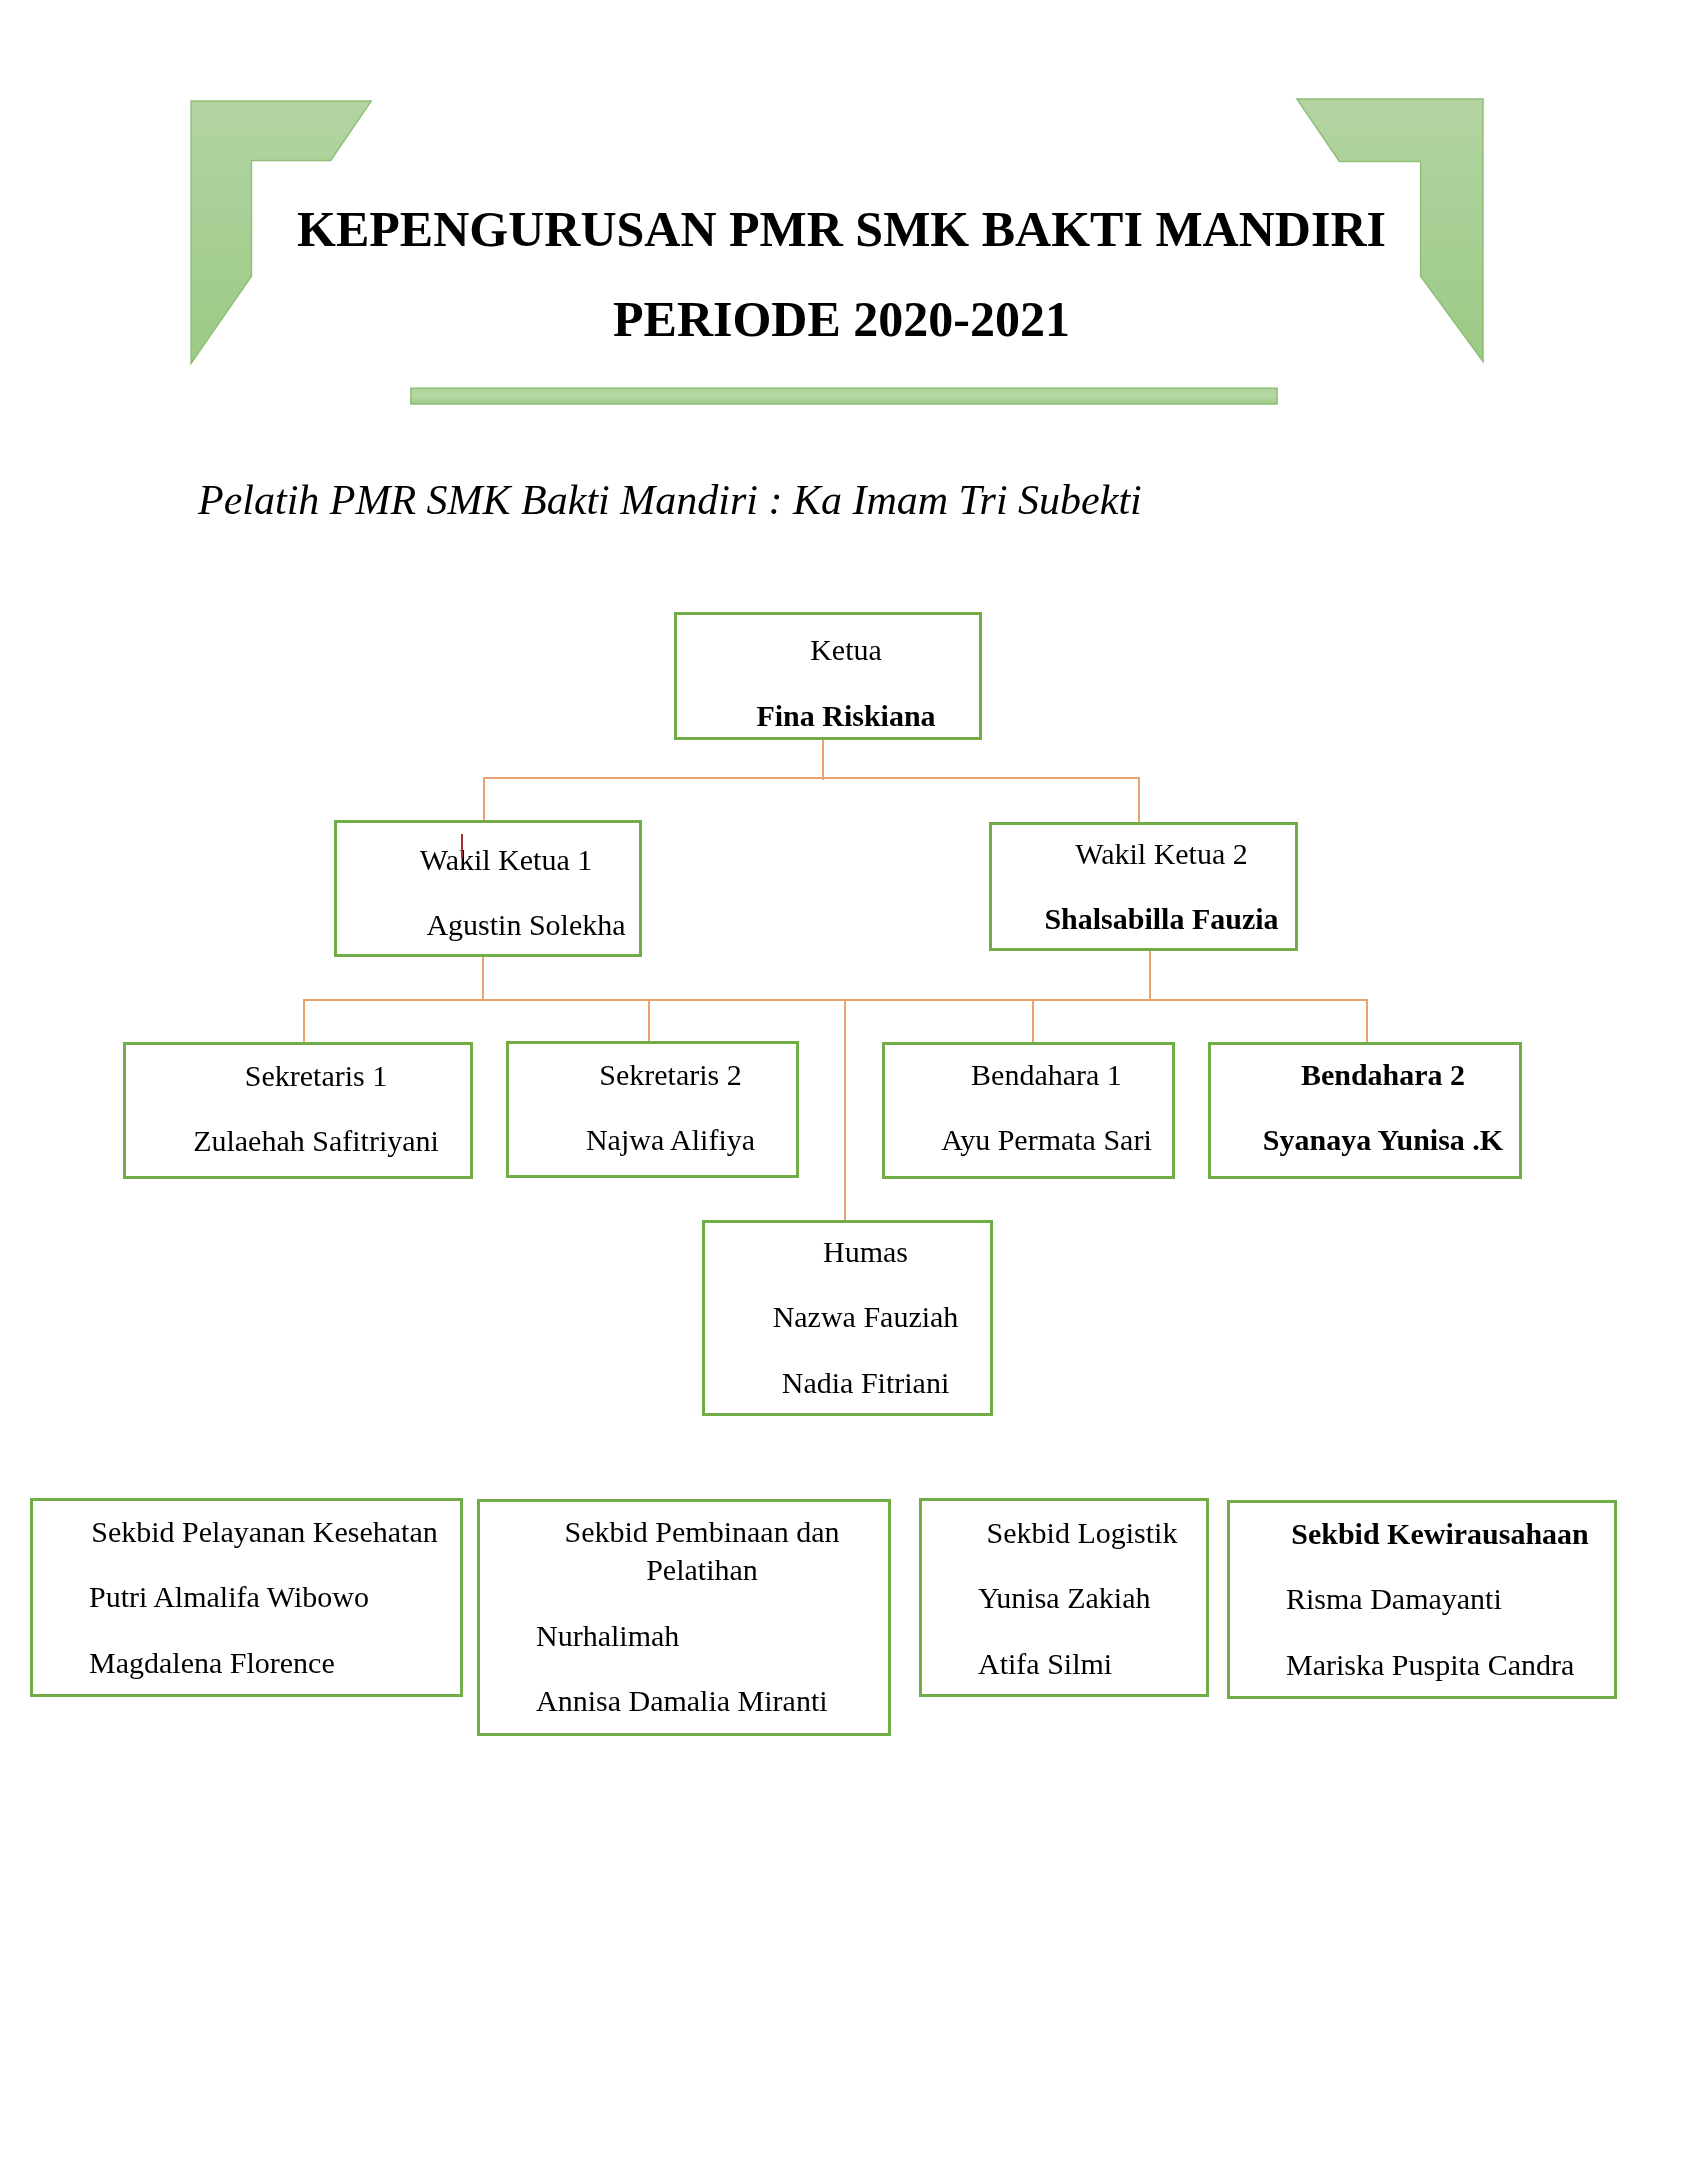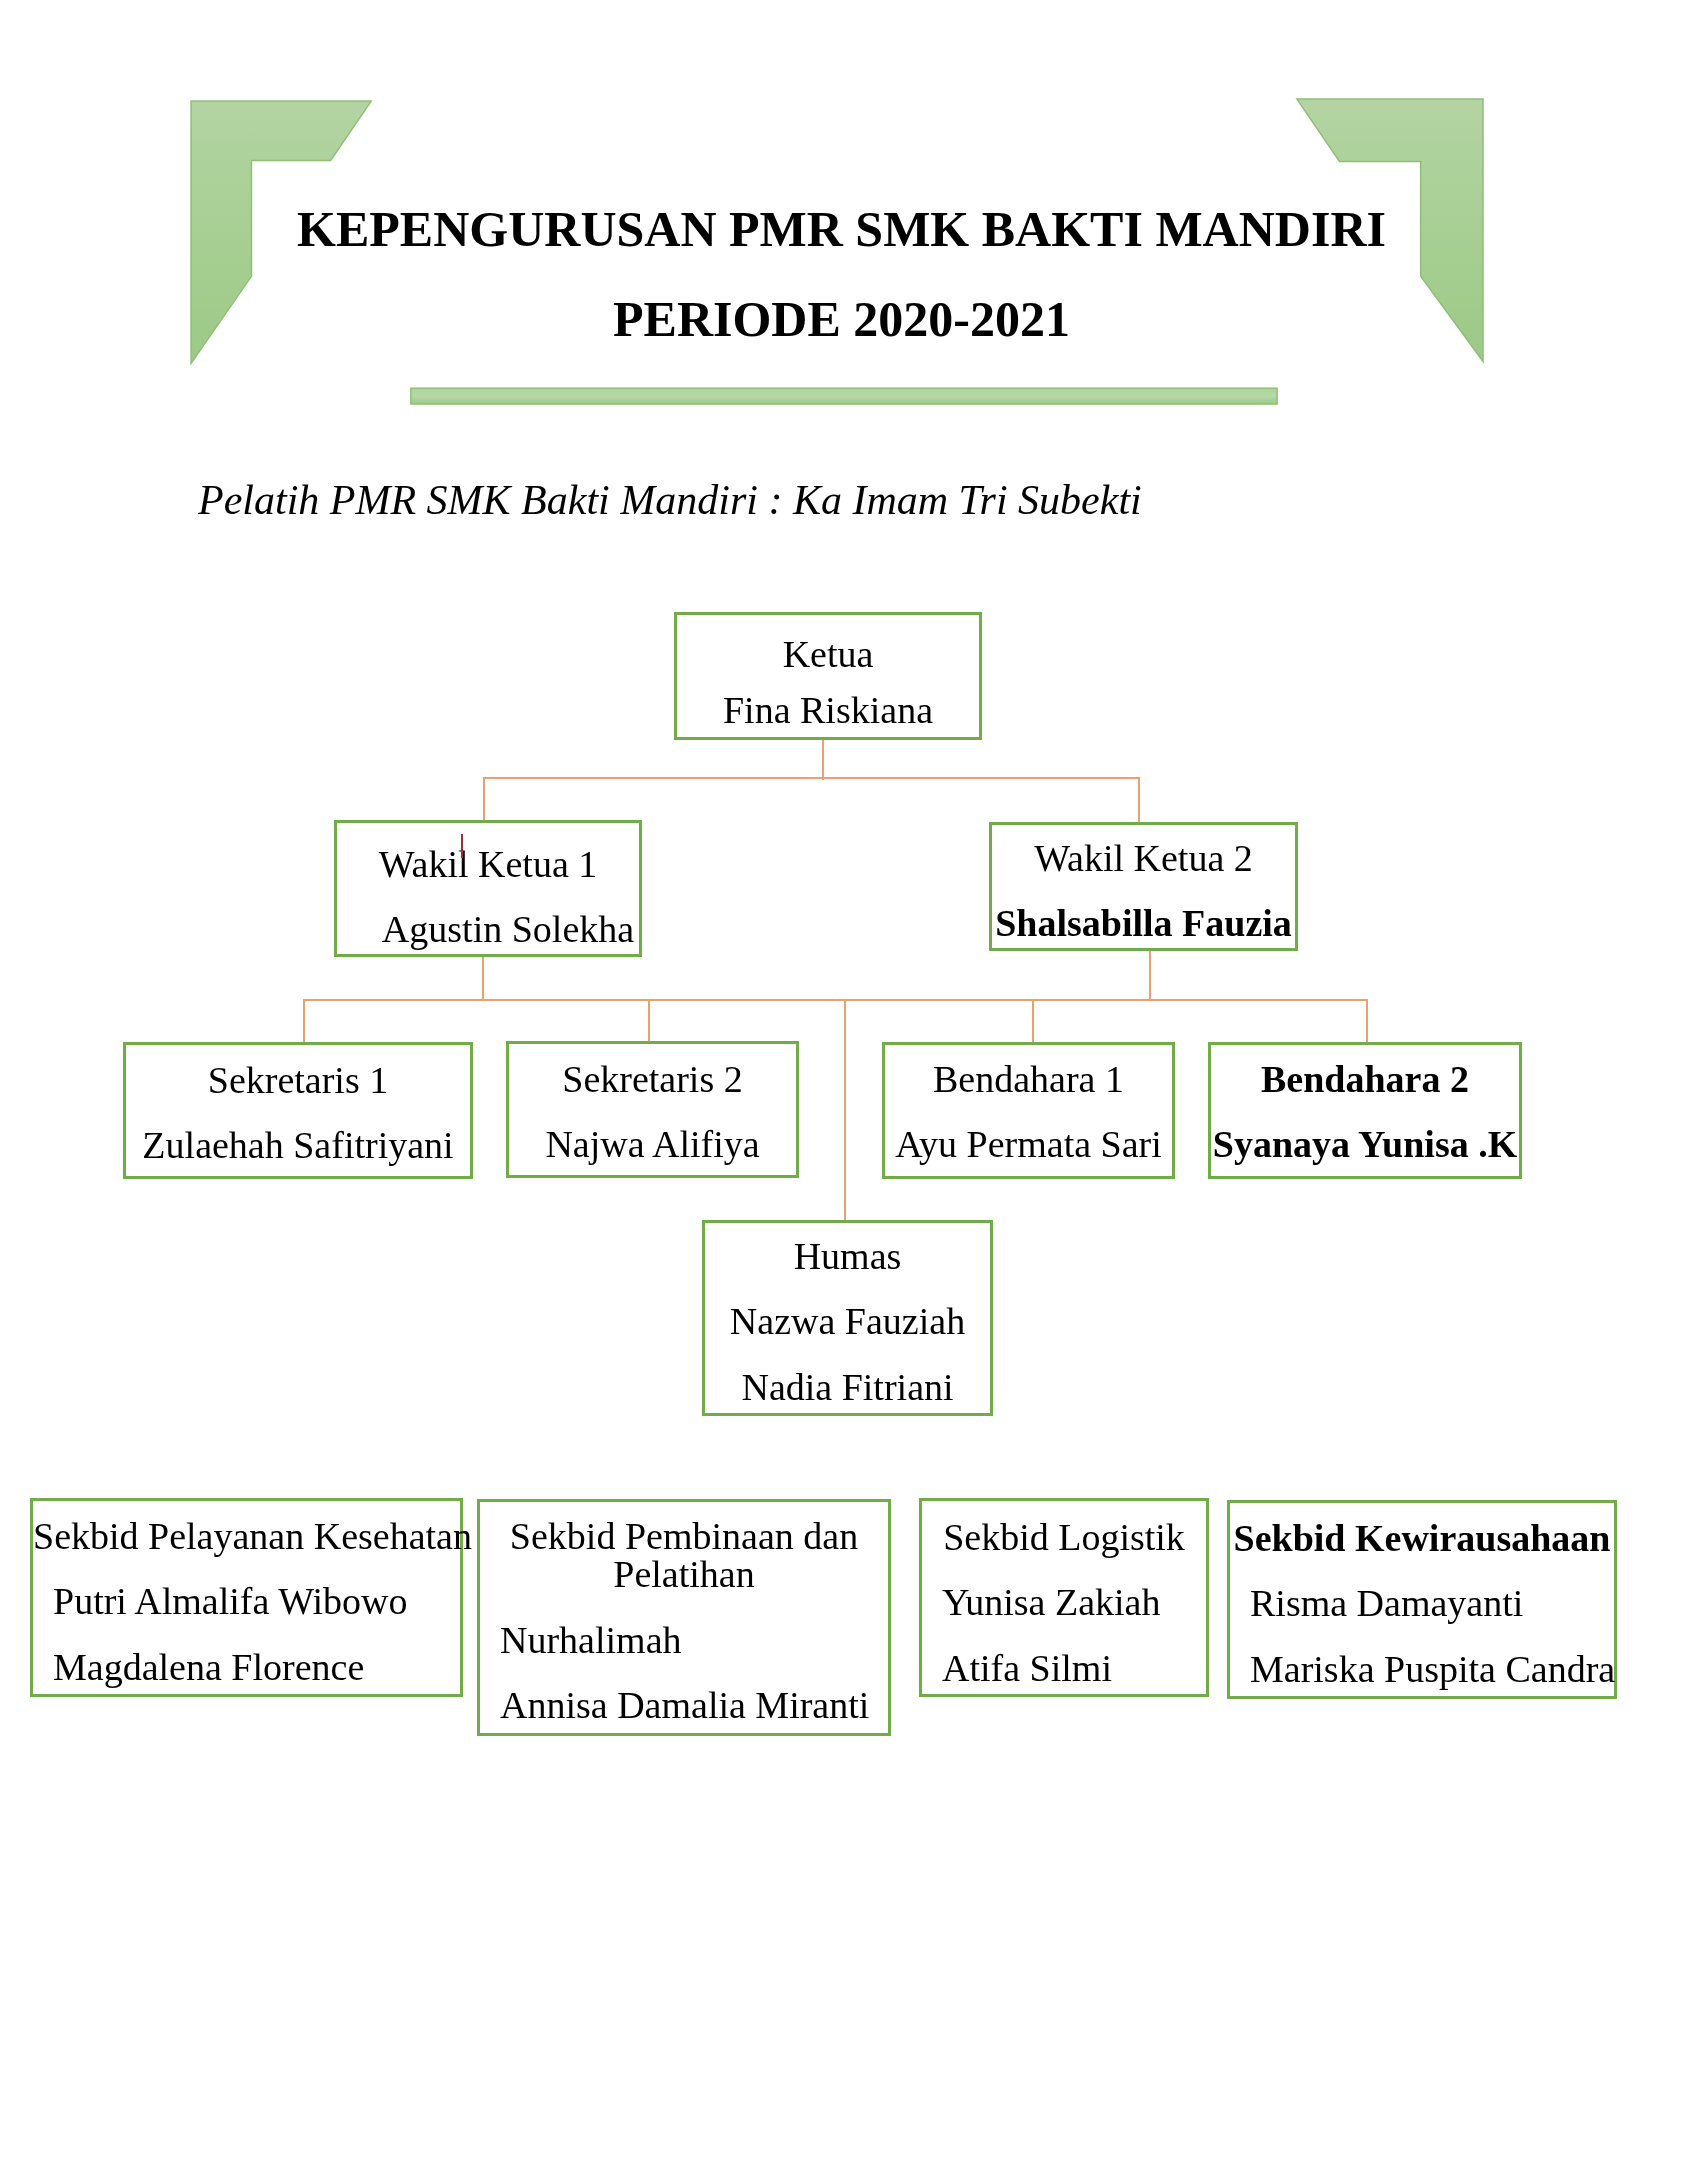--- a/index.html
+++ b/index.html
@@ -4,21 +4,21 @@
 <style>
   html, body { margin: 0; padding: 0; background: #ffffff; }
   body { width: 1683px; height: 2178px; position: relative; overflow: hidden;
          font-family: "Liberation Serif", "DejaVu Serif", serif; color: #000; }
   .title { position: absolute; left: 0; width: 1683px; text-align: center;
            font-weight: bold; font-size: 50px; line-height: 1; white-space: nowrap; }
   .subtitle { position: absolute; left: 198px; top: 479px; font-style: italic;
               font-size: 42px; line-height: 1; white-space: nowrap; }
   .deco { position: absolute; left: 0; top: 0; }
   .box { position: absolute; box-sizing: border-box; border: 3px solid #70ad47; background: #fff; }
-  .line { position: absolute; font-size: 38px; line-height: 1; white-space: nowrap; }
+  .line { position: absolute; font-size: 30px; line-height: 1; white-space: nowrap; margin-left: 36px; }
   .center { left: 0; right: 0; text-align: center; }
   .conn { position: absolute; background: #e9a26f; }
   .cursor { position: absolute; left: 461px; top: 834px; width: 2px; height: 24px; background: #a0302c; }
 </style>
 </head>
 <body>
 
 <svg class="deco" width="1683" height="416" viewBox="0 0 1700 420">
   <defs>
     <linearGradient id="g1" x1="0" y1="0" x2="0" y2="1">
@@ -50,21 +50,21 @@
   <div class="conn" style="left:303px; top:999px; width:1065px; height:2px;"></div>
   <div class="conn" style="left:303px; top:999px; width:2px; height:44px;"></div>
   <div class="conn" style="left:648px; top:999px; width:2px; height:42px;"></div>
   <div class="conn" style="left:1032px; top:999px; width:2px; height:43px;"></div>
   <div class="conn" style="left:1366px; top:999px; width:2px; height:43px;"></div>
   <div class="conn" style="left:844px; top:999px; width:2px; height:221px;"></div>
 </div>
 
 <div class="box" style="left:674px; top:612px; width:308px; height:128px;">
   <div class="line center" style="top:20px;">Ketua</div>
-  <div class="line center" style="top:76px;">Fina Riskiana</div>
+  <div class="line center" style="top:86px;font-weight:bold;">Fina Riskiana</div>
 </div>
 
 <div class="box" style="left:334px; top:820px; width:308px; height:137px;">
   <div class="line center" style="top:22px;">Wakil Ketua 1</div>
   <div class="line center" style="top:87px;padding-left:40px;">Agustin Solekha</div>
 </div>
 <div class="cursor"></div>
 
 <div class="box" style="left:989px; top:822px; width:309px; height:129px;">
   <div class="line center" style="top:14px;">Wakil Ketua 2</div>

